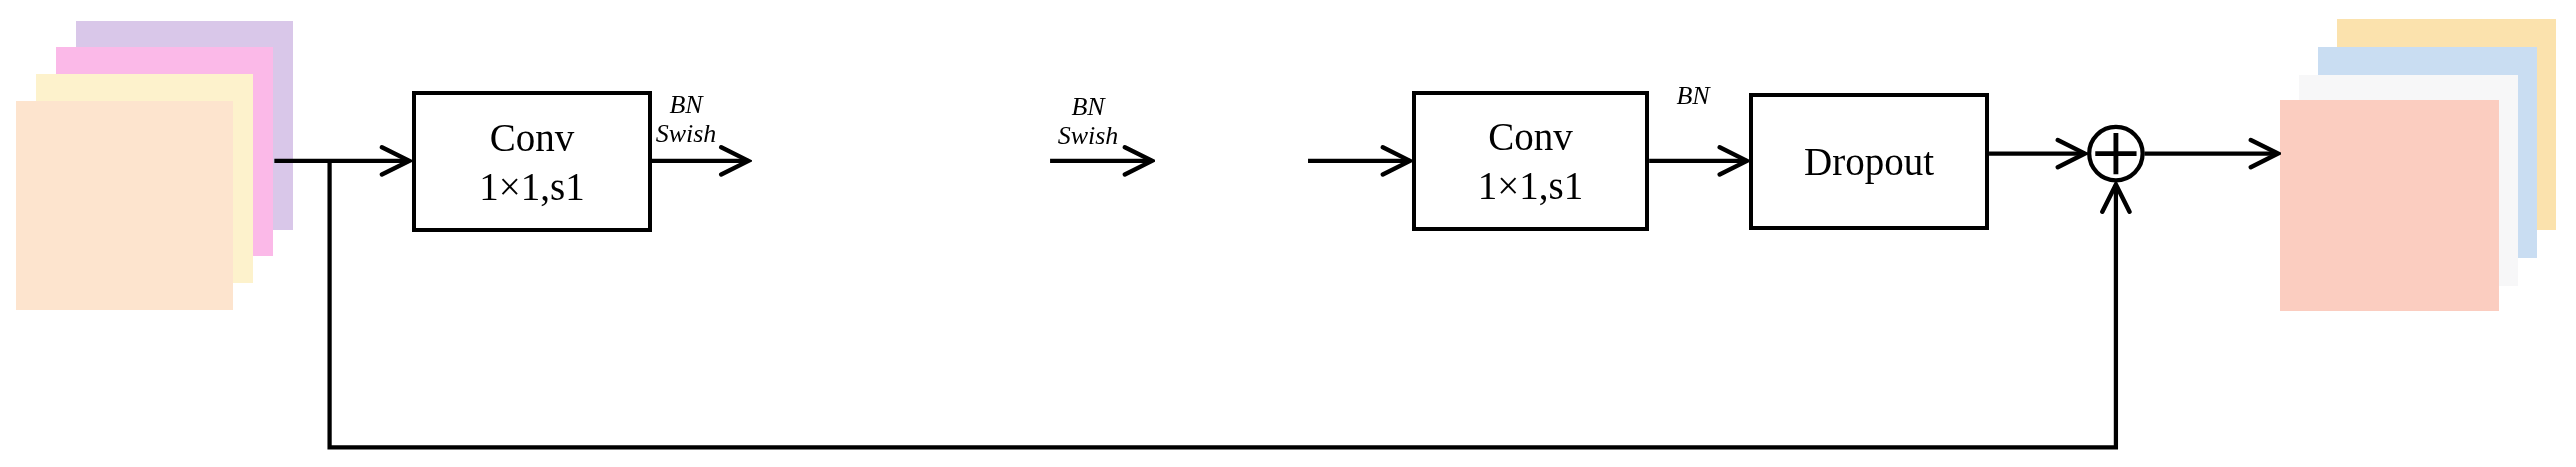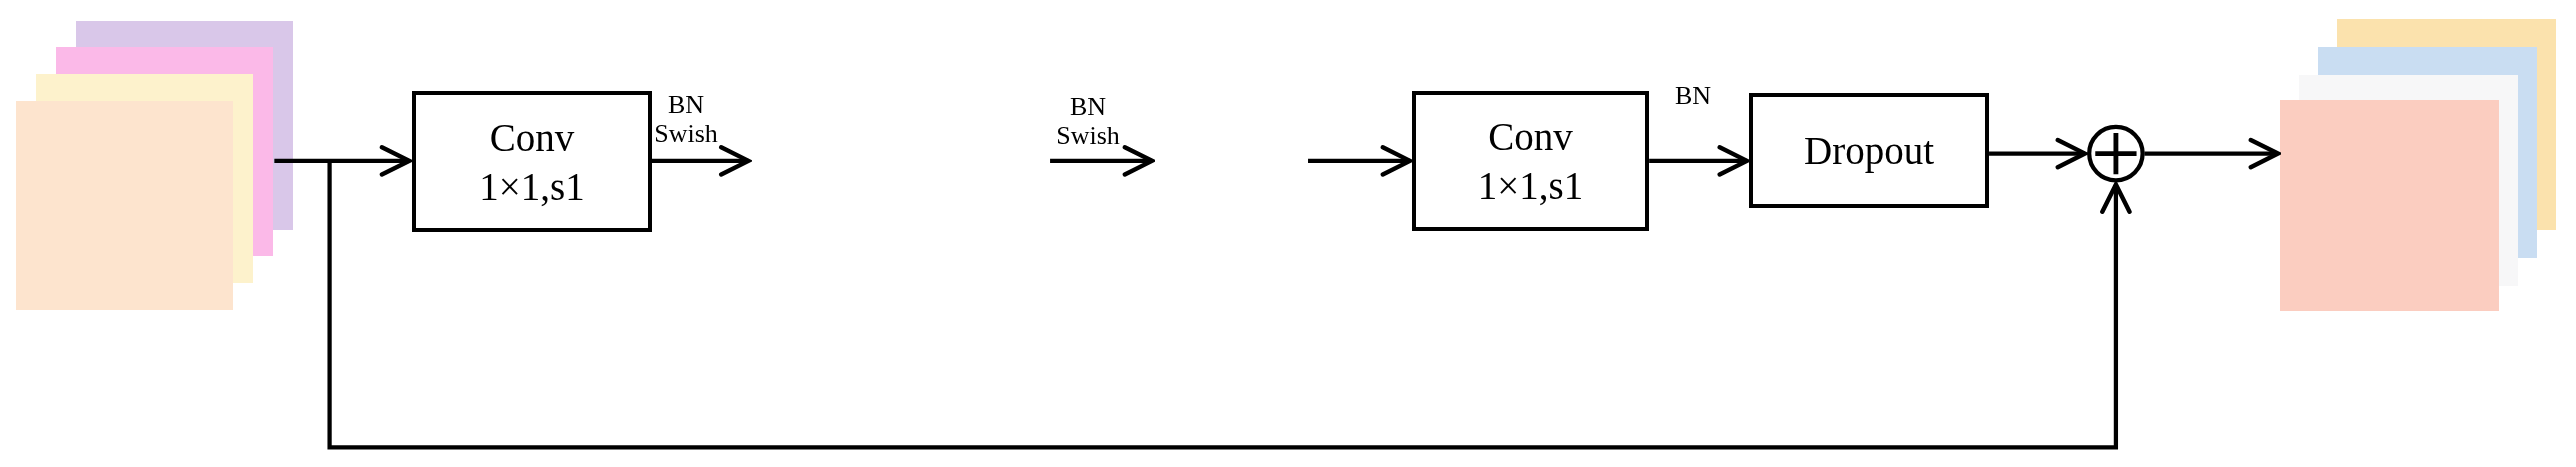--- a/index.html
+++ b/index.html
@@ -25,21 +25,21 @@
     font-size:39px;line-height:49px;
     white-space:nowrap;
   }
   .block span{display:block;}
   .edge-label{
     position:absolute;z-index:20;
     width:194px;text-align:center;
     font-size:26px;line-height:29px;
     white-space:nowrap;
   }
-  .edge-label span{display:block;}
+  .edge-label span{display:block;font-style:italic;}
 </style>
 </head>
 <body>
 
 <div class="canvas">
 
   <div>
     <div class="layer" style="left: 76px; top: 20.6px; z-index: 1; background-color: rgb(217, 199, 233);"></div>
     <div class="layer" style="left: 56px; top: 47px; z-index: 2; background-color: rgb(251, 185, 232);"></div>
     <div class="layer" style="left: 36px; top: 74px; z-index: 3; background-color: rgb(253, 242, 204);"></div>
@@ -81,21 +81,21 @@
     <span>1×1,s1</span>
   </div>
 
 
 
   <div class="block" style="left:1412px;top:91px;width:237px;height:140px;">
     <span>Conv</span>
     <span>1×1,s1</span>
   </div>
 
-  <div class="block" style="left:1749px;top:93px;width:240px;height:115px;">
+  <div class="block" style="left:1749px;top:93px;width:240px;height:137px;">
     <span>Dropout</span>
   </div>
 
   <div class="edge-label" style="left:589px;top:90px;">
     <span>BN</span>
     <span>Swish</span>
   </div>
 
   <div class="edge-label" style="left:991px;top:92px;">
     <span>BN</span>

